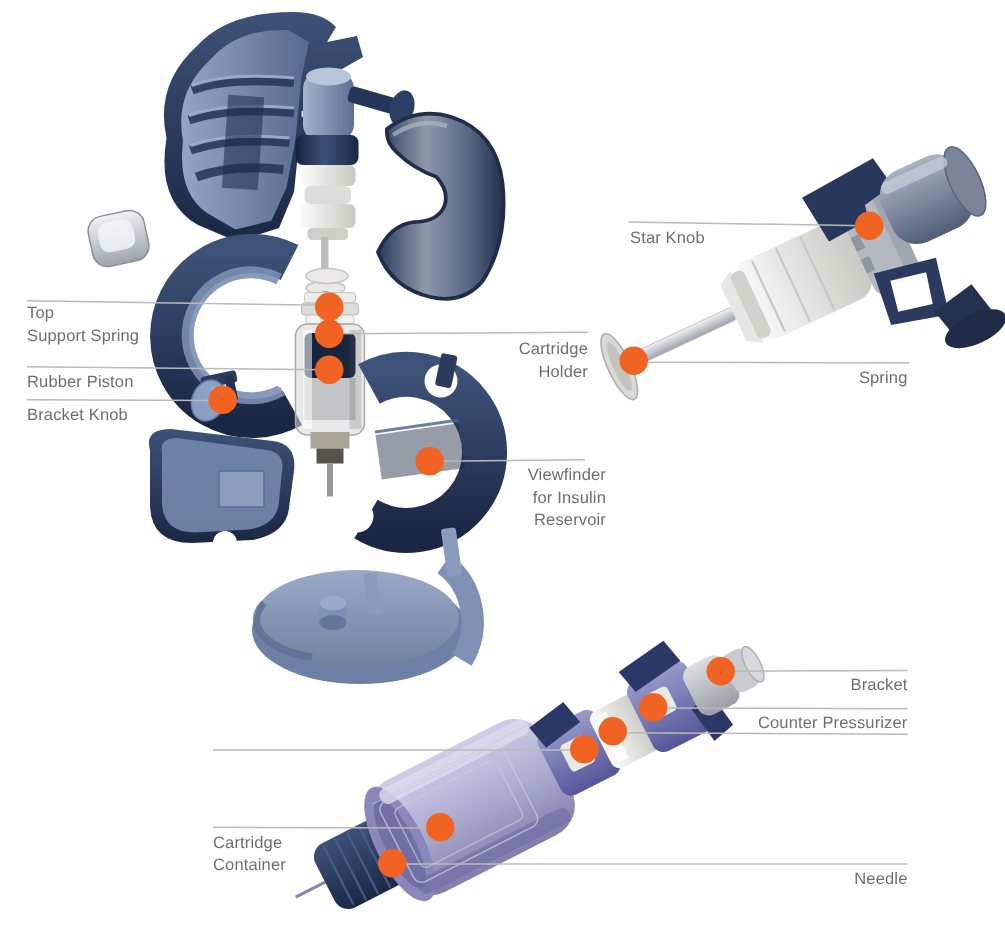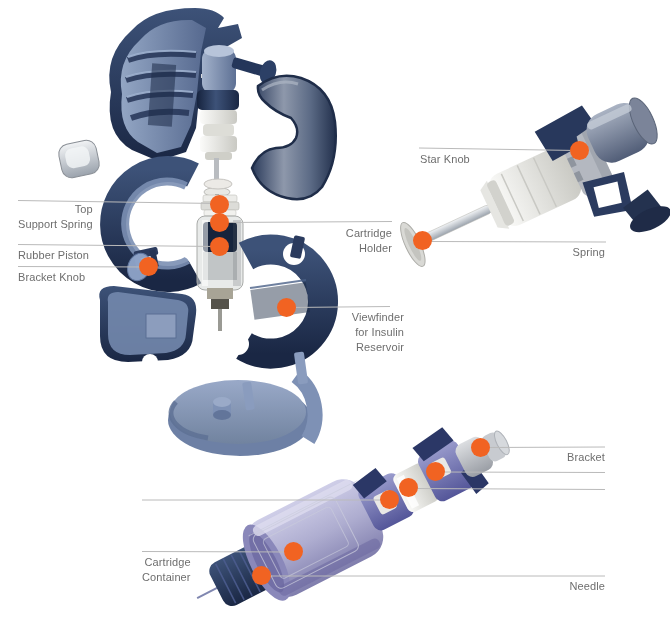--- a/index.html
+++ b/index.html
@@ -1,20 +1,20 @@
 <!DOCTYPE html>
 <html><head>
 <meta charset="utf-8">
 <style>
   html,body{margin:0;padding:0;background:#ffffff;}
   #stage{position:relative;width:670px;height:632px;background:#ffffff;overflow:hidden;
          font-family:"Liberation Sans",sans-serif;}
   #art{position:absolute;left:0;top:0;z-index:1;}
   .label{position:absolute;z-index:3;font-size:11px;line-height:15px;color:#6e6e6e;
-         white-space:pre-line;letter-spacing:.1px;text-align:right;}
+         white-space:pre-line;letter-spacing:.1px;}
   .label.r{text-align:right;}
   .dot{position:absolute;z-index:4;width:19px;height:19px;border-radius:50%;
        background:#f16322;cursor:pointer;}
 </style>
 </head>
 <body>
 
 <div id="stage">
 
 <svg id="art" width="670" height="632" viewBox="0 0 670 632">
@@ -270,20 +270,21 @@
 <div class="label" style="left:18px;top:248px">Rubber Piston</div>
 <div class="label" style="left:18px;top:270px">Bracket Knob</div>
 <div class="label r" style="left:292px;top:226px;width:100px">Cartridge
 Holder</div>
 <div class="label r" style="left:304px;top:310px;width:100px">Viewfinder
 for Insulin
 Reservoir</div>
 <div class="label" style="left:420px;top:152px">Star Knob</div>
 <div class="label r" style="left:505px;top:245px;width:100px">Spring</div>
 <div class="label r" style="left:505px;top:450px;width:100px">Bracket</div>
+<div class="label r" style="left:455px;top:475px;width:150px">Counter Pressurizer</div>
 <div class="label" style="left:142px;top:555px">Cartridge
 Container</div>
 <div class="label r" style="left:505px;top:579px;width:100px">Needle</div>
 
 <div class="dot" style="left:210px;top:195px"></div>
 <div class="dot" style="left:210px;top:213px"></div>
 <div class="dot" style="left:210px;top:237px"></div>
 <div class="dot" style="left:139px;top:257px"></div>
 <div class="dot" style="left:277px;top:298px"></div>
 <div class="dot" style="left:570px;top:141px"></div>

